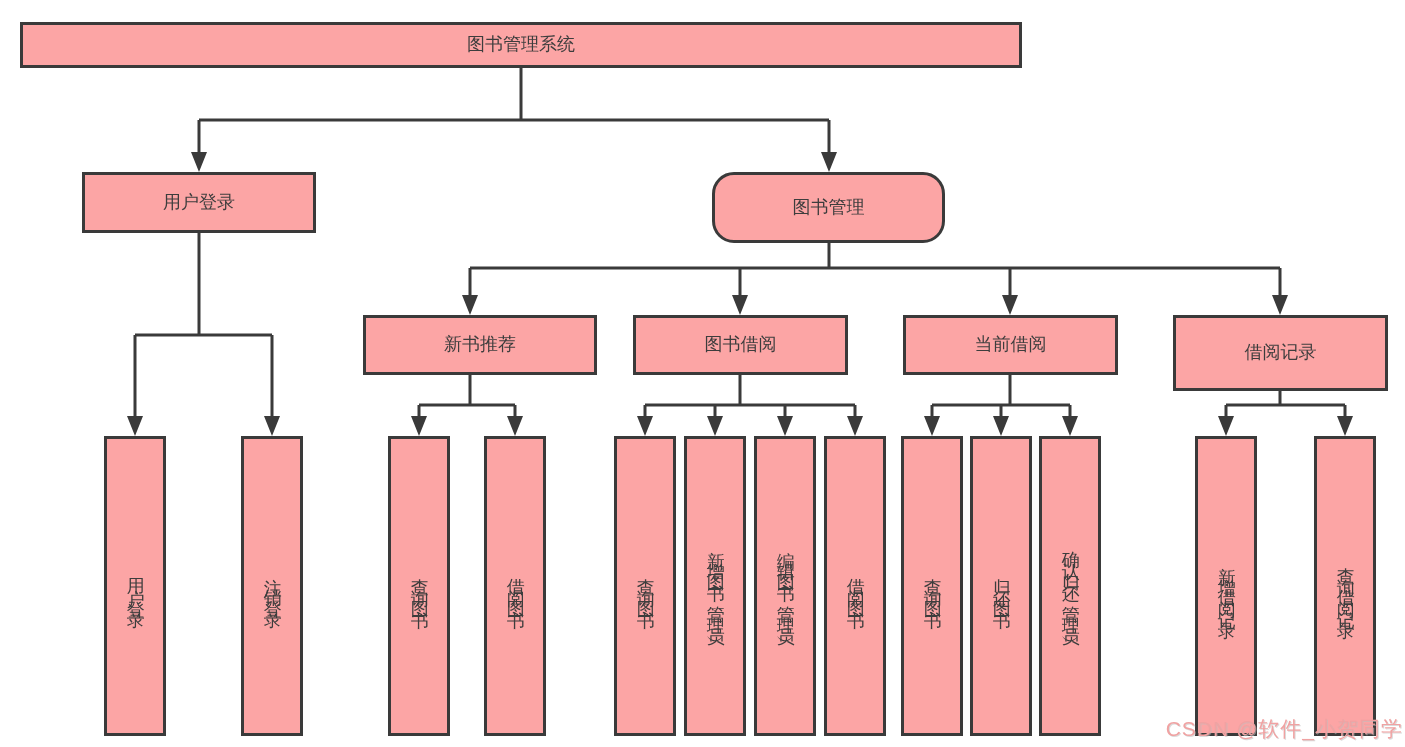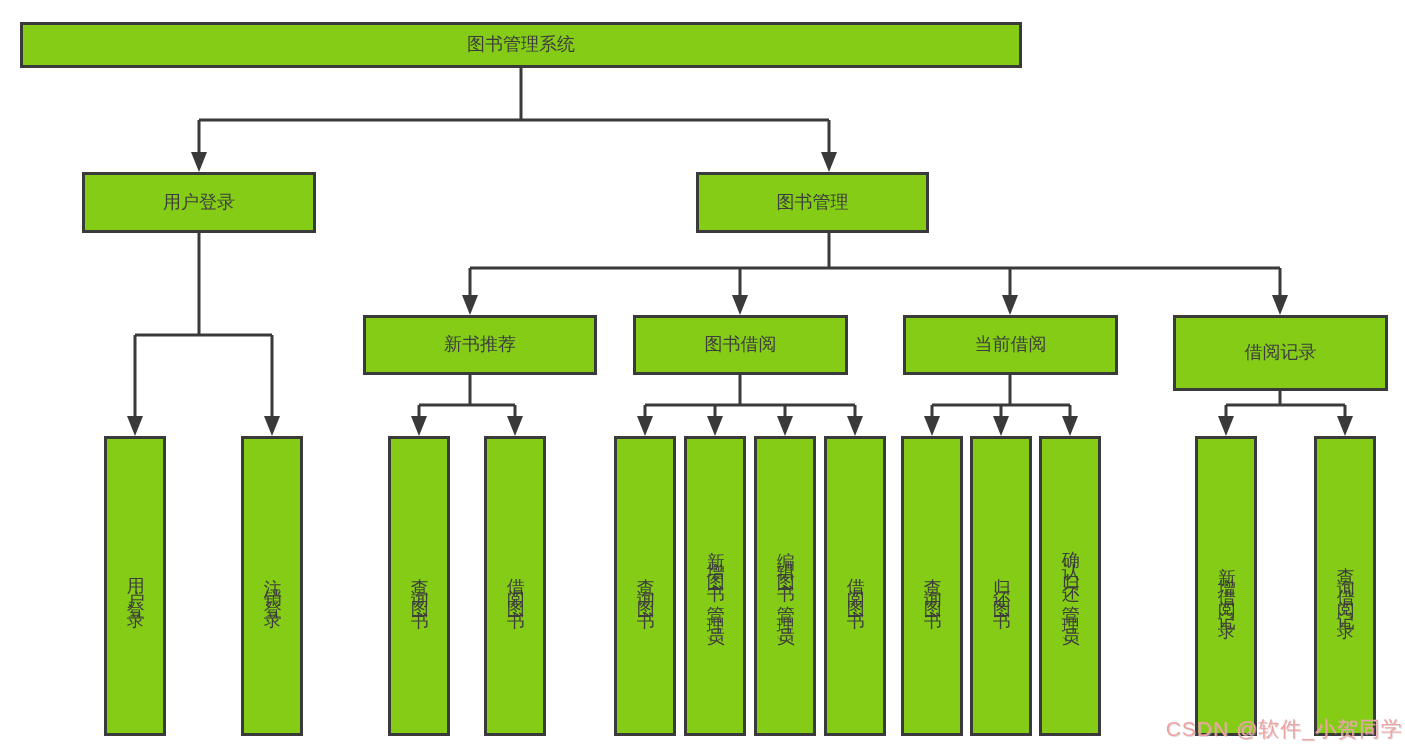--- a/index.html
+++ b/index.html
@@ -18,37 +18,37 @@
   .connectors {
     position: absolute;
     left: 0; top: 0;
     width: 1405px;
     height: 747px;
   }
   .node {
     position: absolute;
     box-sizing: border-box;
     border: 3px solid #3a3a3a;
-    background: #84cc16;
+    background: #fca5a5;
     color: #3d3d3d;
     display: flex;
     align-items: center;
     justify-content: center;
     font-size: 18px;
     line-height: 1.2;
     text-align: center;
   }
   .node.leaf {
     writing-mode: vertical-rl;
     letter-spacing: 11px;
     font-size: 18px;
   }
   .root-box   { left: 20px;  top: 22px;  width: 1002px; height: 46px; }
   .l2-0 { left: 82px;  top: 172px; width: 234px; height: 61px; }
-  .l2-1 { left: 696px; top: 172px; width: 233px; height: 61px; }
+  .l2-1 { left: 712px; top: 172px; width: 233px; height: 71px; border-radius: 22px; }
   .l3-0 { left: 363px;  top: 315px; width: 234px; height: 60px; }
   .l3-1 { left: 633px;  top: 315px; width: 215px; height: 60px; }
   .l3-2 { left: 903px;  top: 315px; width: 215px; height: 60px; }
   .l3-3 { left: 1173px; top: 315px; width: 215px; height: 76px; }
   .leaf { top: 436px; width: 62px; height: 300px; }
   .lf-0  { left: 104px; }
   .lf-1  { left: 241px; }
   .lf-2  { left: 388px; }
   .lf-3  { left: 484px; }
   .lf-4  { left: 614px; }

